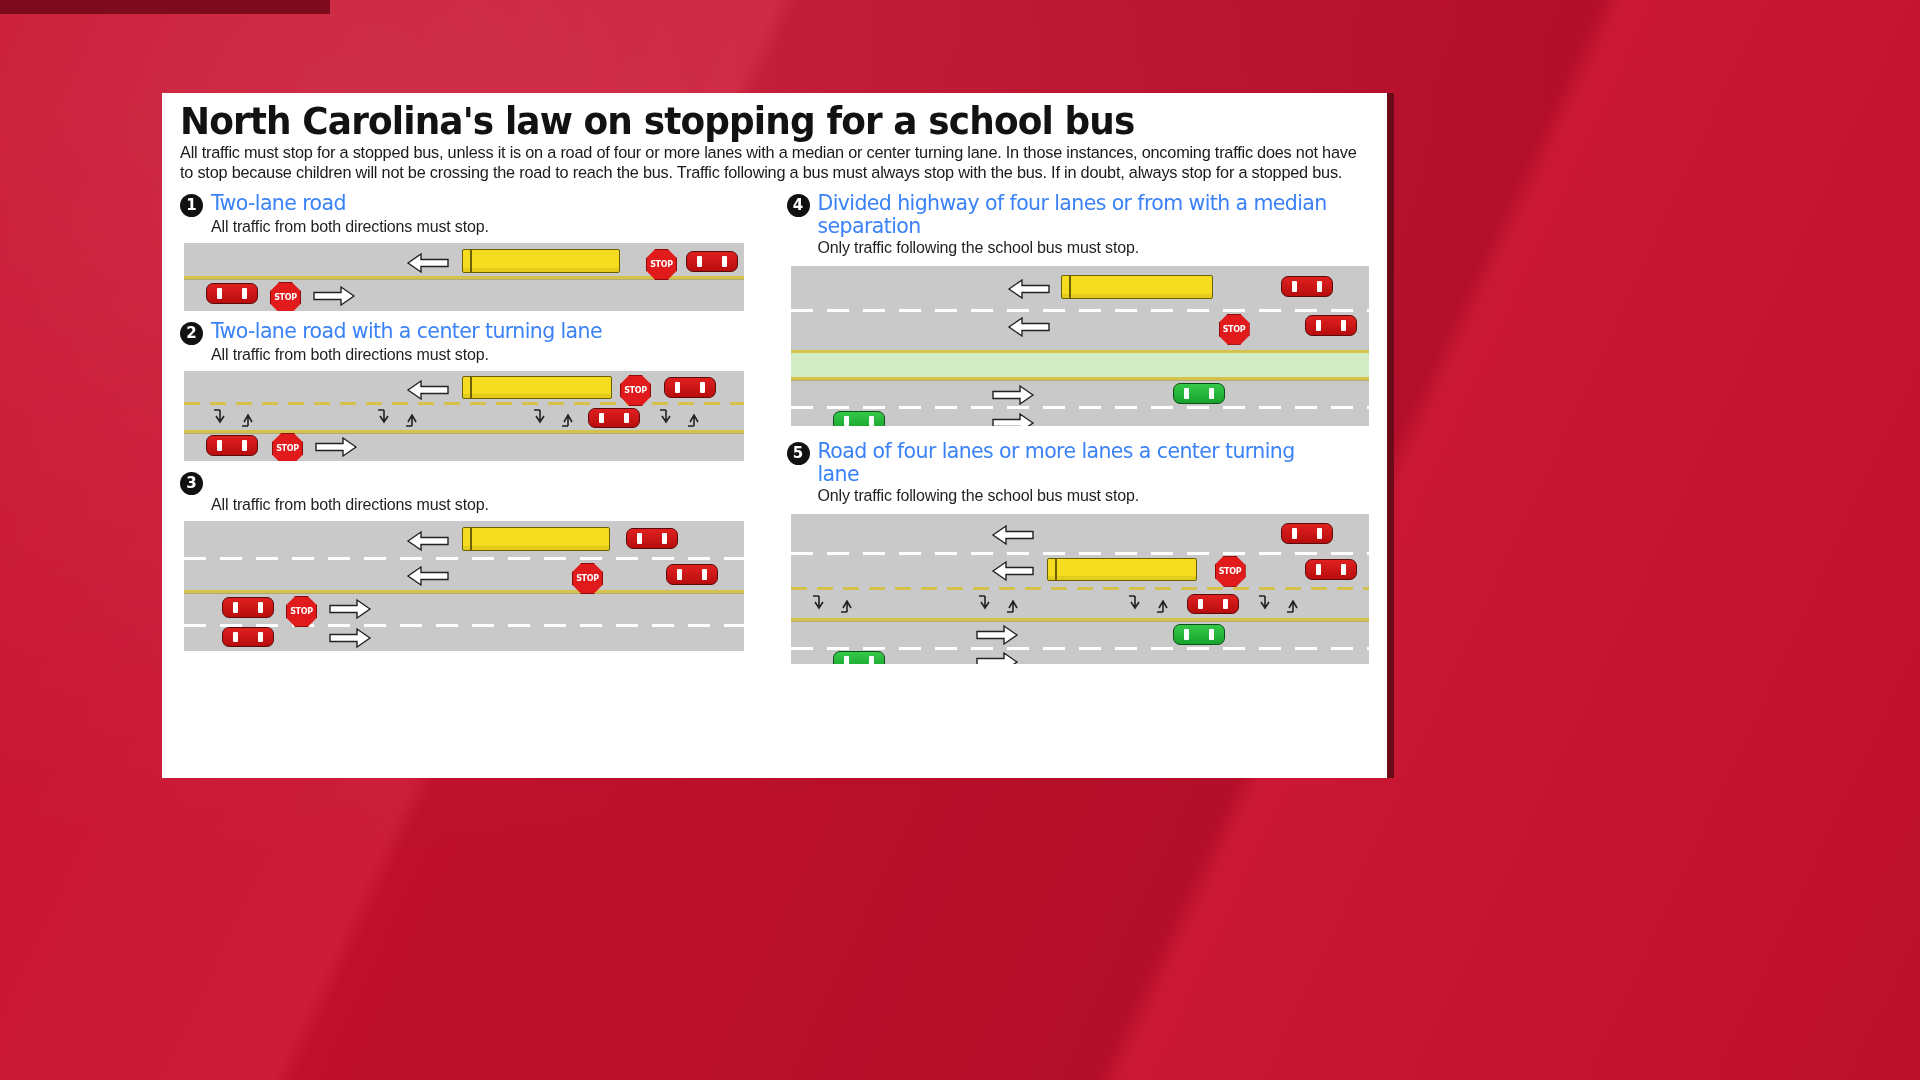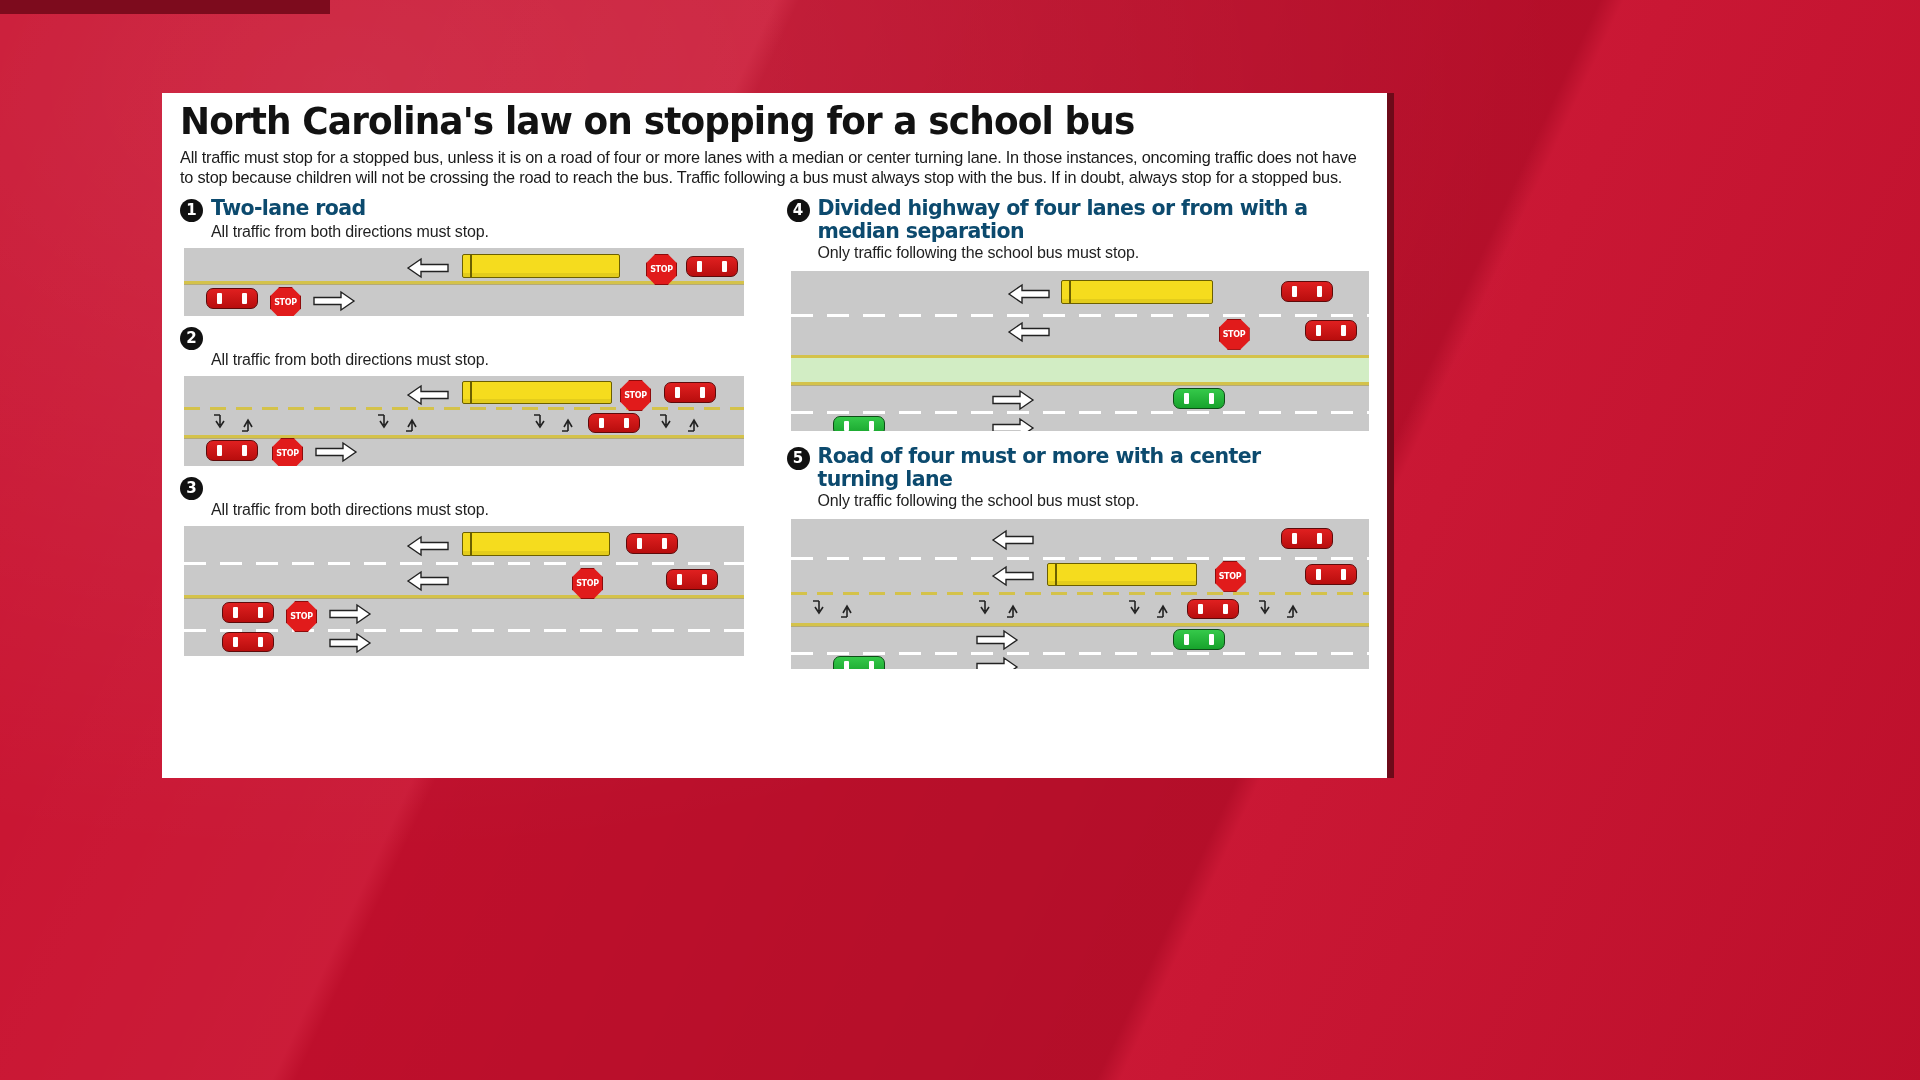--- a/index.html
+++ b/index.html
@@ -39,21 +39,20 @@
     font-weight: bold;
     font-size: 37px;
     letter-spacing: -0.9px;
     color: #121212;
     line-height: 1.05;
     white-space: nowrap;
     transform: scaleX(0.97);
     transform-origin: left center;
   }
   .intro {
-    margin-top: 5px;
     font-size: 16.3px;
     line-height: 1.26;
     color: #1a1a1a;
     letter-spacing: -0.22px;
     max-width: 1200px;
   }
 
   .columns { display: flex; margin-top: 9px; gap: 22px; }
   .col { width: 586px; }
   .col-right { width: 586px; }
@@ -64,24 +63,24 @@
     flex: 0 0 auto;
     width: 23px; height: 23px; border-radius: 50%;
     background: #111; color: #fff;
     font-weight: bold; font-size: 15px;
     display: flex; align-items: center; justify-content: center;
     margin-top: 2px;
     font-family: "DejaVu Sans", sans-serif;
   }
   .sec-title {
     font-family: "DejaVu Sans", sans-serif;
-    font-weight: bold;
+    font-weight: normal;
     font-size: 20.5px;
     letter-spacing: -0.6px;
-    color: #0c4a6e;
+    color: #3b82f6;
     line-height: 1.12;
   }
   .sec-sub {
     font-size: 16px;
     color: #1f1f1f;
     margin-left: 31px;
     margin-top: 1px;
     letter-spacing: -0.15px;
   }
 
@@ -224,20 +223,21 @@
               <svg viewBox="0 0 44 22">
                   <polygon points="42,11 29,2 29,7.5 2,7.5 2,14.5 29,14.5 29,20" fill="#fff" stroke="#222" stroke-width="1.4"></polygon>
                 </svg>
             </div>
           </div>
         </div>
 
         <div class="section">
           <div class="sec-head">
             <div class="bullet">2</div>
+            <div class="sec-title">Two-lane road with a center turning lane</div>
           </div>
           <div class="sec-sub">All traffic from both directions must stop.</div>
 
           <div class="road" style="width:560px;height:90px;">
             <div class="lane-dash-yellow" style="top:31px;"></div>
             <div class="lane-solid-yellow" style="top:59px;"></div>
             <div class="arrow" style="left:222px;top:8px;">
               <svg viewBox="0 0 44 22">
                   <polygon points="2,11 15,2 15,7.5 42,7.5 42,14.5 15,14.5 15,20" fill="#fff" stroke="#222" stroke-width="1.4"></polygon>
                 </svg>
@@ -414,21 +414,21 @@
               <svg viewBox="0 0 44 22">
                   <polygon points="42,11 29,2 29,7.5 2,7.5 2,14.5 29,14.5 29,20" fill="#fff" stroke="#222" stroke-width="1.4"></polygon>
                 </svg>
             </div>
           </div>
         </div>
 
         <div class="section" style="margin-top:14px;">
           <div class="sec-head">
             <div class="bullet">5</div>
-            <div class="sec-title" style="max-width:500px;">Road of four must or more with a center turning lane</div>
+            <div class="sec-title" style="max-width:500px;">Road of four lanes or more lanes a center turning lane</div>
           </div>
           <div class="sec-sub">Only traffic following the school bus must stop.</div>
 
           <div class="road" style="width:578px;height:150px;margin-top:9px;">
             <div class="lane-dash-white" style="top:38px;"></div>
             <div class="lane-dash-yellow" style="top:73px;"></div>
             <div class="lane-solid-yellow" style="top:104px;"></div>
             <div class="lane-dash-white" style="top:133px;"></div>
 
             <div class="arrow" style="left:200px;top:10px;">

